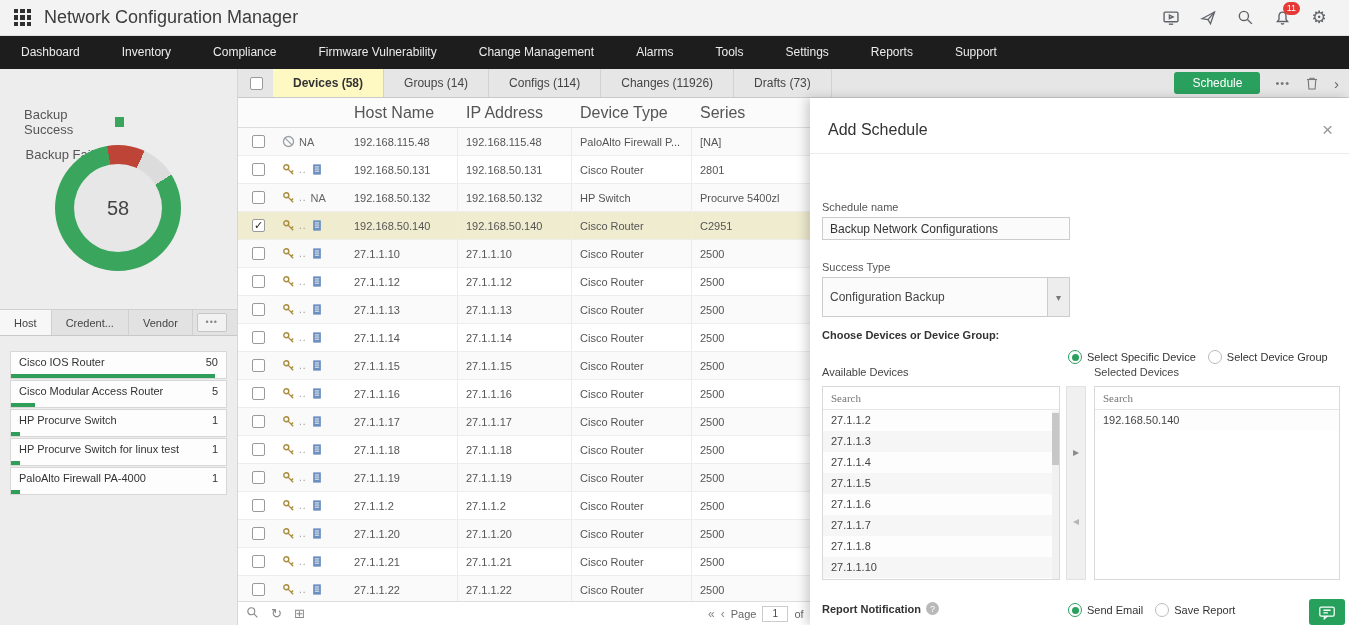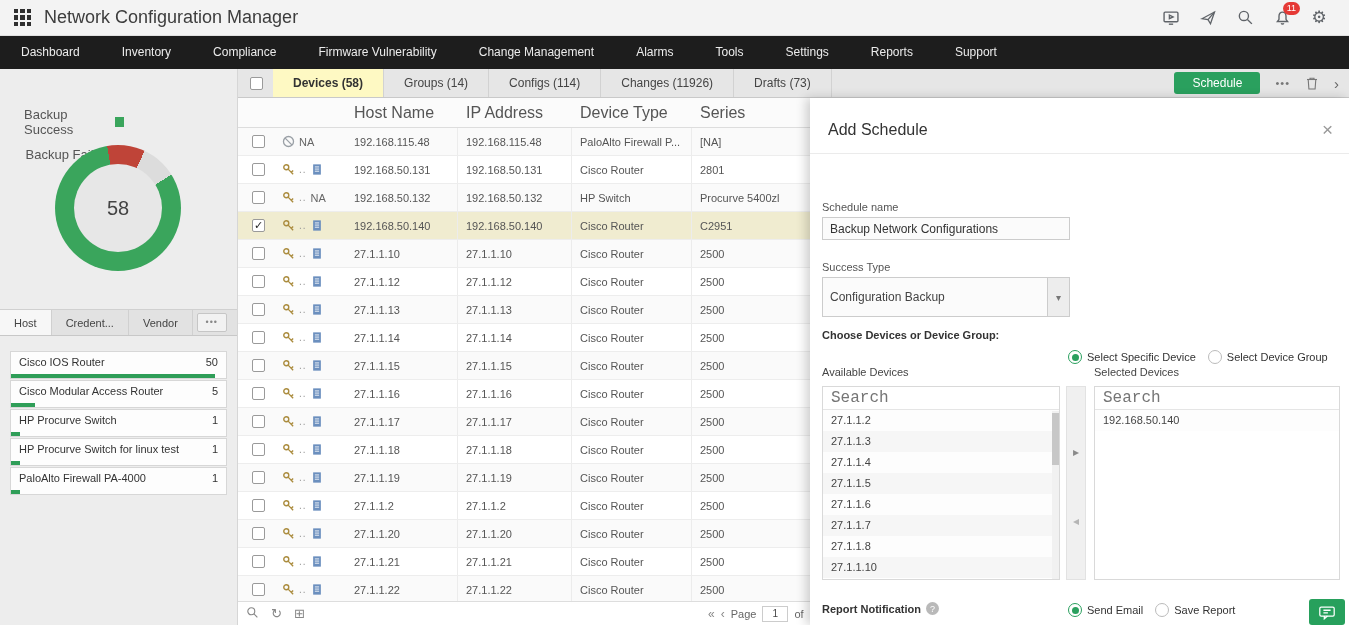--- a/index.html
+++ b/index.html
@@ -98,21 +98,21 @@
   .radio-abs { position:absolute; left:258px; display:flex; align-items:center; gap:12px; }
   .ropt { display:flex; align-items:center; gap:5px; cursor:pointer; }
   .radio { width:14px; height:14px; border-radius:50%; border:1px solid #bbb; background:#fff; position:relative; flex:none; }
   .radio.on { border-color:#2aa05e; }
   .radio.on::after { content:""; position:absolute; inset:2.5px; border-radius:50%; background:#2aa05e; }
   .rlabel { font-size:11px; color:#333; white-space:nowrap; }
   .listbox { position:absolute; top:288px; height:194px; border:1px solid #d9d9d9; background:#fff; overflow:hidden; }
   .listbox.avail { left:12px; width:238px; }
   .listbox.chosen { left:284px; width:246px; }
   .list-search { height:23px; border-bottom:1px solid #e5e5e5; display:flex; align-items:center; }
-  .list-search input { border:none; outline:none; width:100%; height:100%; font-size:16px; color:#555; padding:0 8px; background:#fff; font-family:Liberation Mono, monospace; }
+  .list-search input { border:none; outline:none; width:100%; height:100%; font-size:11px; color:#555; padding:0 8px; background:#fff; font-family:Liberation Serif, serif; }
   .list-items .li { height:21px; line-height:21px; font-size:11px; color:#444; padding-left:8px; cursor:pointer; }
   .list-items .li:nth-child(odd) { background:#fdfdfd; }
   .list-items .li:nth-child(even) { background:#f6f6f6; }
   .vscroll { position:absolute; top:24px; right:0; bottom:0; width:7px; background:#f1f1f1; }
   .vthumb { position:absolute; top:2px; right:0; width:7px; height:52px; background:#c7c7c7; }
   .transfer { position:absolute; left:256px; top:288px; width:20px; height:194px; background:#f0f0f0; border:1px solid #e2e2e2; }
   .t-arrow { position:absolute; left:0; width:100%; text-align:center; cursor:pointer; font-size:12px; font-family:"DejaVu Sans", sans-serif; }
   .t-right { top:30%; color:#8a8a8a; }
   .t-left { top:66%; color:#b5b5b5; }
   .report-row { position:absolute; left:12px; top:504px; display:flex; align-items:center; }

